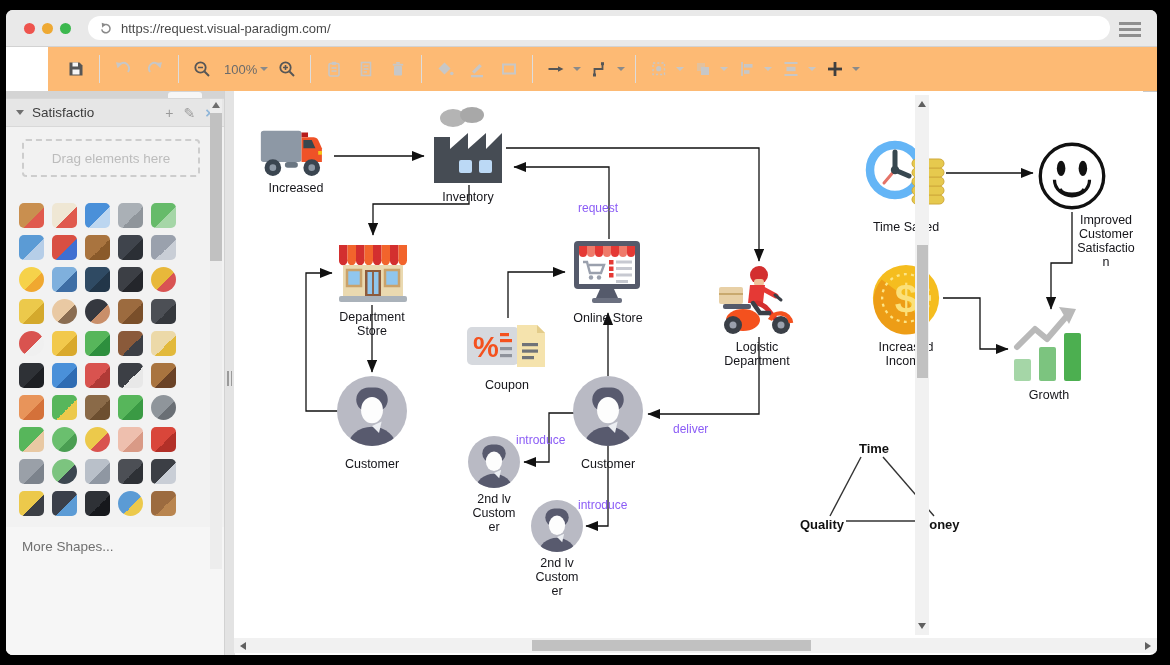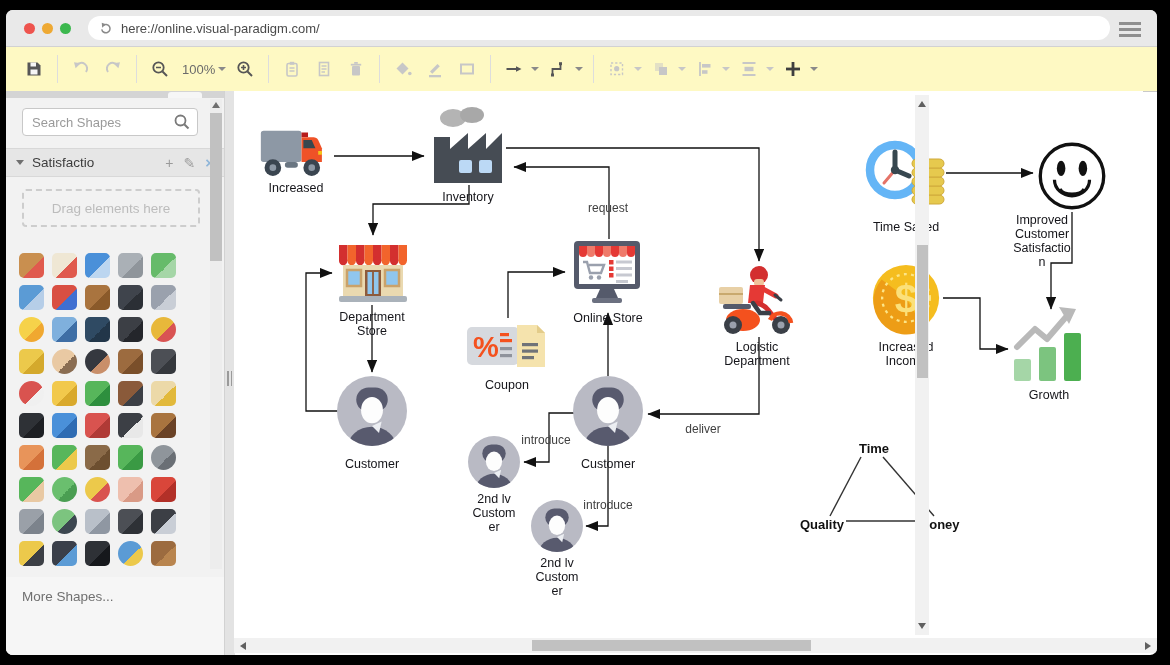--- a/index.html
+++ b/index.html
@@ -8,22 +8,22 @@
     border-radius:7px;overflow:hidden;}
   
   .titlebar{position:relative;height:36px;background:#e9e9e9;border-bottom:1px solid #d2d2d2;}
   .light{position:absolute;top:13px;width:11px;height:11px;border-radius:50%;}
   .urlbar{position:absolute;left:82px;top:6px;width:1022px;height:24px;background:#fff;
     border-radius:13px;display:flex;align-items:center;padding:0 10px;box-sizing:border-box;}
   .urltext{font-size:13px;color:#4a4a4a;margin-left:8px;}
   .hamburger{position:absolute;right:16px;top:12px;width:22px;}
   .hamburger div{height:3px;background:#8f8f8f;margin-bottom:3px;}
   
-  .toolbar{position:relative;height:44px;background:#fef9c3;border-bottom:1px solid #c9c9c9;
-    display:flex;align-items:center;padding-left:12px;}
+  .toolbar{position:relative;height:44px;background:#fdba74;border-bottom:1px solid #c9c9c9;
+    display:flex;align-items:center;padding-left:12px;margin-left:42px;}
   .tb{width:26px;height:26px;display:flex;align-items:center;justify-content:center;margin:0 3px;}
   .sep{width:1px;height:28px;background:#ddd;margin:0 7px;}
   .en{color:#565656;} .dis{color:#c7c7c7;}
   .caret{width:0;height:0;border-left:4px solid transparent;border-right:4px solid transparent;
     border-top:4px solid #8a8a8a;margin:0 3px 0 1px;}
   .dis-c{border-top-color:#c7c7c7;}
   .zoomlabel{font-size:13px;color:#6b6b6b;margin:0 2px 0 6px;}
   .vplogo{position:absolute;right:12px;top:6px;display:flex;align-items:center;}
   .vplogo .txt{margin-left:4px;line-height:11px;}
   .vplogo .l1{font-size:11px;font-weight:bold;color:#3a3a3a;}
@@ -58,21 +58,21 @@
   .sb-up{position:absolute;left:2px;top:3px;width:0;height:0;border-left:4px solid transparent;
     border-right:4px solid transparent;border-bottom:6px solid #6f6f6f;}
   
   .gutter{position:absolute;left:218px;top:0;width:10px;height:100%;background:#e3e3e3;border-left:1px solid #d2d2d2;}
   .gutter .grip{position:absolute;left:2px;top:280px;width:1.5px;height:15px;background:#9a9a9a;}
   .gutter .grip2{left:5.5px;}
   
   .canvas{position:absolute;left:228px;top:0;width:909px;height:547px;background:#fff;overflow:hidden;}
   .node{position:absolute;}
   .nlabel{position:absolute;text-align:center;font-size:12.5px;line-height:14px;color:#15151a;white-space:pre-line;}
-  .elabel{position:absolute;text-align:center;font-size:12px;color:#404040;}
+  .elabel{position:absolute;font-size:12px;color:#8b5cf6;}
   .tlabel{position:absolute;text-align:center;font-size:13px;font-weight:bold;color:#111;white-space:nowrap;}
   .overlay{position:absolute;left:0;top:0;}
   
   .vscroll{position:absolute;left:909px;top:4px;width:14px;height:540px;background:#f1f1f1;}
   .vscroll .thumb{position:absolute;left:1.5px;top:150px;width:11px;height:133px;background:#c1c1c1;}
   .arr-up{position:absolute;left:3px;top:6px;width:0;height:0;border-left:4px solid transparent;border-right:4px solid transparent;border-bottom:6px solid #606060;}
   .arr-dn{position:absolute;left:3px;bottom:6px;width:0;height:0;border-left:4px solid transparent;border-right:4px solid transparent;border-top:6px solid #606060;}
   .hscroll{position:absolute;left:228px;top:547px;width:923px;height:15px;background:#f1f1f1;}
   .hscroll .thumb{position:absolute;left:298px;top:2px;width:279px;height:11px;background:#c1c1c1;}
   .arr-l{position:absolute;left:6px;top:3.5px;width:0;height:0;border-top:4px solid transparent;border-bottom:4px solid transparent;border-right:6px solid #606060;}
@@ -105,21 +105,21 @@
 
   <div class="titlebar">
     <div class="light" style="left:18px;background:#ee544e"></div>
     <div class="light" style="left:36px;background:#eea933"></div>
     <div class="light" style="left:54px;background:#3cb84e"></div>
     <div class="urlbar">
       <svg width="15" height="15" viewBox="0 0 18 18">
         <path d="M4.5,10 a5,5 0 1 0 1.5,-4.5" fill="none" stroke="#8a8a8a" stroke-width="1.8"></path>
         <polygon points="4.5,2 9.5,4 5,8" fill="#8a8a8a"></polygon>
       </svg>
-      <span class="urltext">here://online.visual-paradigm.com/</span>
+      <span class="urltext">https://request.visual-paradigm.com/</span>
     </div>
     <div class="hamburger">
         <div></div>
         <div></div>
         <div style="margin:0"></div>
       </div>
   </div>
 
   <div class="toolbar">
     <div class="tb en">
@@ -258,27 +258,20 @@
     <span class="caret"></span>
 
   </div>
 
   <div class="content">
 
     <div class="sidebar">
       <div class="tabstrip">
           <div class="tab"></div>
         </div>
-      <div class="searchwrap">
-        <input type="text" placeholder="Search Shapes" style="">
-        <svg class="searchicon" width="18" height="18" viewBox="0 0 18 18">
-          <circle cx="7.5" cy="7.5" r="5" fill="none" stroke="#7a7a7a" stroke-width="1.8"></circle>
-          <line x1="11.2" y1="11.2" x2="15.5" y2="15.5" stroke="#7a7a7a" stroke-width="2"></line>
-        </svg>
-      </div>
       <div class="shead">
         <span class="dcaret"></span>
         <span>Satisfactio</span>
         <span class="spacer"></span>
         <span class="hicon">+</span>
         <span class="hicon">✎</span>
         <span class="hicon x">×</span>
       </div>
       <div class="scratchbody">
         <div class="dropzone">Drag elements here</div>
@@ -549,21 +542,21 @@
 Department</div>
       <div class="nlabel" style="left:98px;top:366px;width:80px">Customer</div>
       <div class="nlabel" style="left:334px;top:366px;width:80px">Customer</div>
       <div class="nlabel" style="left:230px;top:401px;width:60px">2nd lv
 Custom
 er</div>
       <div class="nlabel" style="left:293px;top:465px;width:60px">2nd lv
 Custom
 er</div>
       <div class="nlabel" style="left:632px;top:129px;width:80px">Time Saved</div>
-      <div class="nlabel" style="left:768px;top:122px;width:80px">Improved
+      <div class="nlabel" style="left:832px;top:122px;width:80px">Improved
 Customer
 Satisfactio
 n</div>
       <div class="nlabel" style="left:632px;top:249px;width:80px">Increased
 Income</div>
       <div class="nlabel" style="left:775px;top:297px;width:80px">Growth</div>
 
       <div class="elabel" style="left:344px;top:110px;width:60px">request</div>
       <div class="elabel" style="left:439px;top:331px;width:60px">deliver</div>
       <div class="elabel" style="left:282px;top:342px;width:60px">introduce</div>

